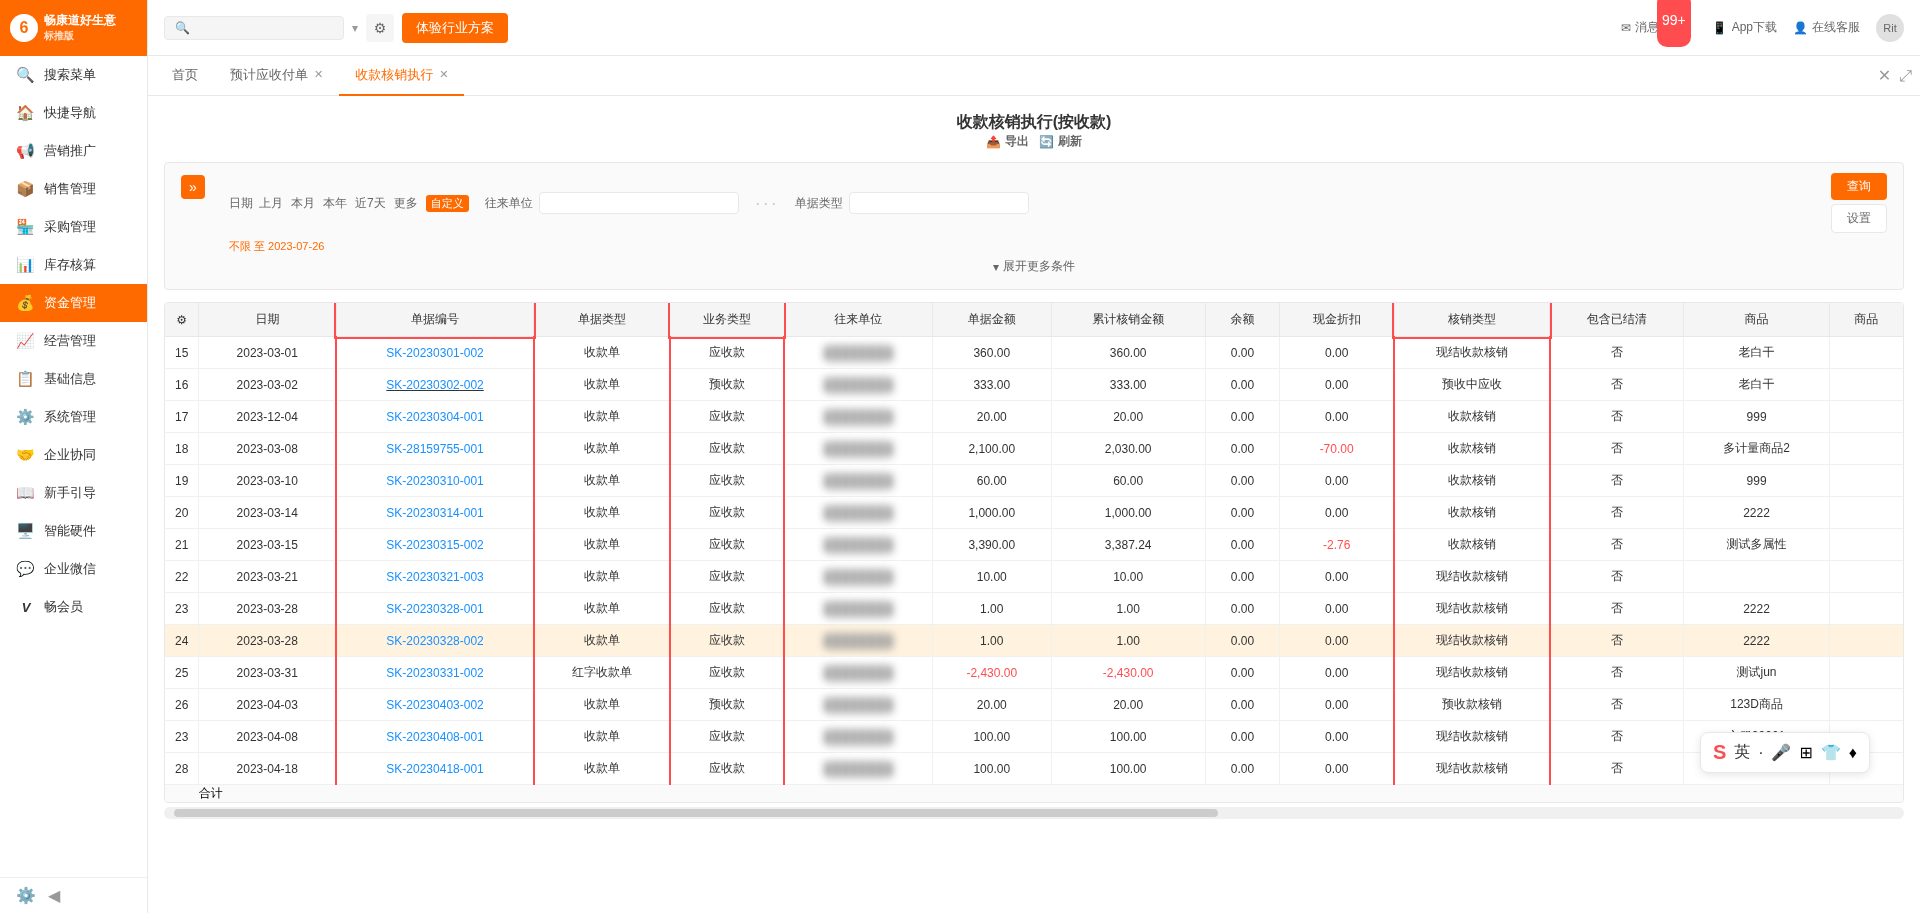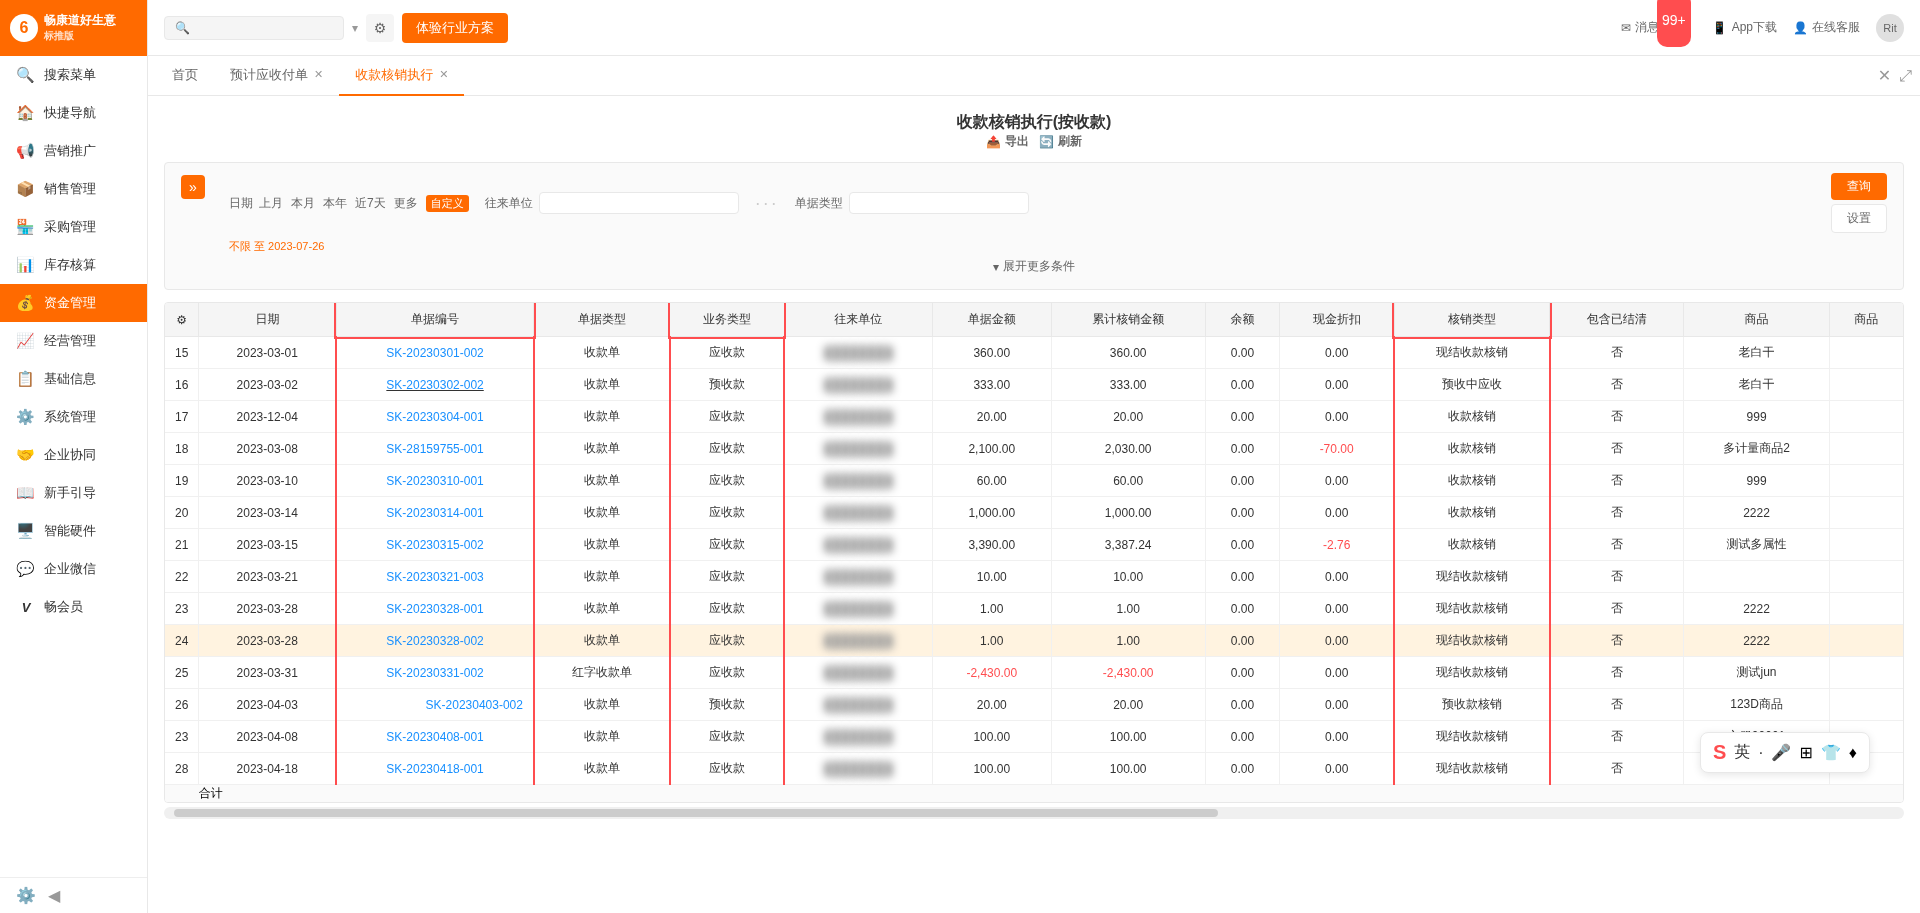--- a/index.html
+++ b/index.html
@@ -469,21 +469,21 @@
               <td>0.00</td>
               <td>0.00</td>
               <td style="border-left: 2px solid rgb(255, 77, 79); border-right: 2px solid rgb(255, 77, 79);">现结收款核销</td>
               <td>否</td>
               <td>测试jun</td>
               <td></td>
             </tr>
             <tr>
               <td>26</td>
               <td>2023-04-03</td>
-              <td style="border-left: 2px solid rgb(255, 77, 79); border-right: 2px solid rgb(255, 77, 79); text-align: right;"><a href="#" class="link-text">SK-20230403-002</a></td>
+              <td style="border-left: 2px solid rgb(255, 77, 79); border-right: 2px solid rgb(255, 77, 79);"><a href="#" class="link-text">SK-20230403-002</a></td>
               <td>收款单</td>
               <td style="border-left: 2px solid rgb(255, 77, 79); border-right: 2px solid rgb(255, 77, 79);">预收款</td>
               <td><span class="blurred">████████</span></td>
               <td>20.00</td>
               <td>20.00</td>
               <td>0.00</td>
               <td>0.00</td>
               <td style="border-left: 2px solid rgb(255, 77, 79); border-right: 2px solid rgb(255, 77, 79);">预收款核销</td>
               <td>否</td>
               <td>123D商品</td>

